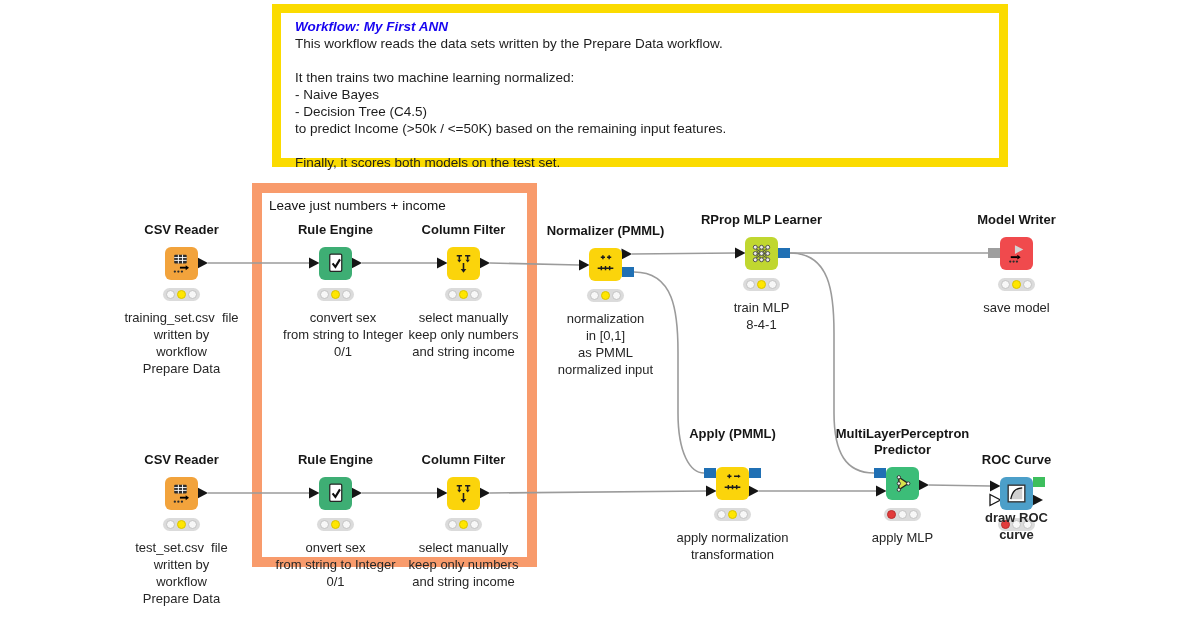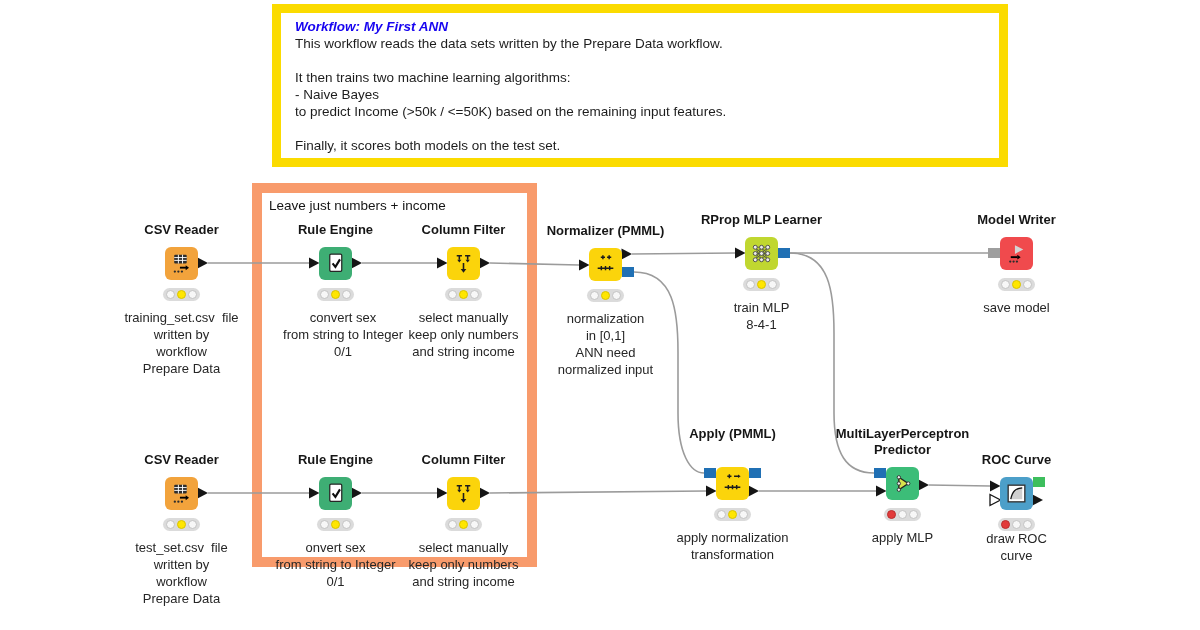--- a/index.html
+++ b/index.html
@@ -27,22 +27,23 @@
 </head>
 <body>
 
 <div id="stage">
 
   <div class="ann ann-yellow" id="ann-yellow" style="left: 272px; top: 4px; width: 736px; height: 163px; padding-left: 14px;">
     <div class="ann-title">Workflow: My First ANN</div>
     <div id="ann-yellow-body">
         <div class="ann-line">This workflow reads the data sets written by the Prepare Data workflow.</div>
         <div class="ann-line">&nbsp;</div>
-        <div class="ann-line">It then trains two machine learning algorithms:</div>
+        <div class="ann-line">It then trains two machine learning normalized:</div>
         <div class="ann-line">- Naive Bayes</div>
+        <div class="ann-line">- Decision Tree (C4.5)</div>
         <div class="ann-line">to predict Income (&gt;50k / &lt;=50K) based on the remaining input features.</div>
         <div class="ann-line">&nbsp;</div>
         <div class="ann-line">Finally, it scores both models on the test set.</div>
       </div>
   </div>
 
   <div class="ann ann-orange" id="ann-orange" style="left: 252px; top: 183px; width: 285px; height: 384px;">
     <div class="ann-title2">Leave just numbers + income</div>
   </div>
 
@@ -167,21 +168,21 @@
         </svg>
       </div>
       <div class="light" style="left: 587px; top: 289px;">
         <div class="bulb"></div>
         <div class="bulb" style="background: rgb(255, 230, 0); border-color: rgb(217, 196, 0);"></div>
         <div class="bulb"></div>
       </div>
       <div class="node-label" style="left: 495.5px; top: 310px;">
         <div>normalization</div>
         <div>in [0,1]</div>
-        <div>ANN need</div>
+        <div>as PMML</div>
         <div>normalized input</div>
       </div>
       <div class="node-title" style="left: 651.5px; top: 212px;">
         <div>RProp MLP Learner</div>
       </div>
       <div class="node" style="left: 745px; top: 237px; background: rgb(192, 215, 48);">
         <svg viewBox="0 0 24 24">
           <g stroke="#4a4a4a" stroke-width=".7">
             <path d="M6 6L12 6"></path>
             <path d="M12 6L18 6"></path>
@@ -363,18 +364,18 @@
           <rect x="4" y="4" width="16" height="16" fill="#fff" stroke="#333" stroke-width="1.3"></rect>
           <path d="M6.5 17.5C8 10 11 7 17.5 6.5L17.5 17.5Z" fill="#cfcfcf"></path>
           <path d="M6.5 17.5C8 10 11 7 17.5 6.5" fill="none" stroke="#111" stroke-width="1.2"></path>
         </svg>
       </div>
       <div class="light" style="left: 998px; top: 518px;">
         <div class="bulb" style="background: rgb(226, 59, 59); border-color: rgb(185, 47, 47);"></div>
         <div class="bulb"></div>
         <div class="bulb"></div>
       </div>
-      <div class="node-label" style="left: 906.5px; top: 530px;">
+      <div class="node-label" style="left: 906.5px; top: 509px; font-weight: bold;">
         <div>draw ROC</div>
         <div>curve</div>
       </div>
     </div>
 </div>
 
 </body></html>

